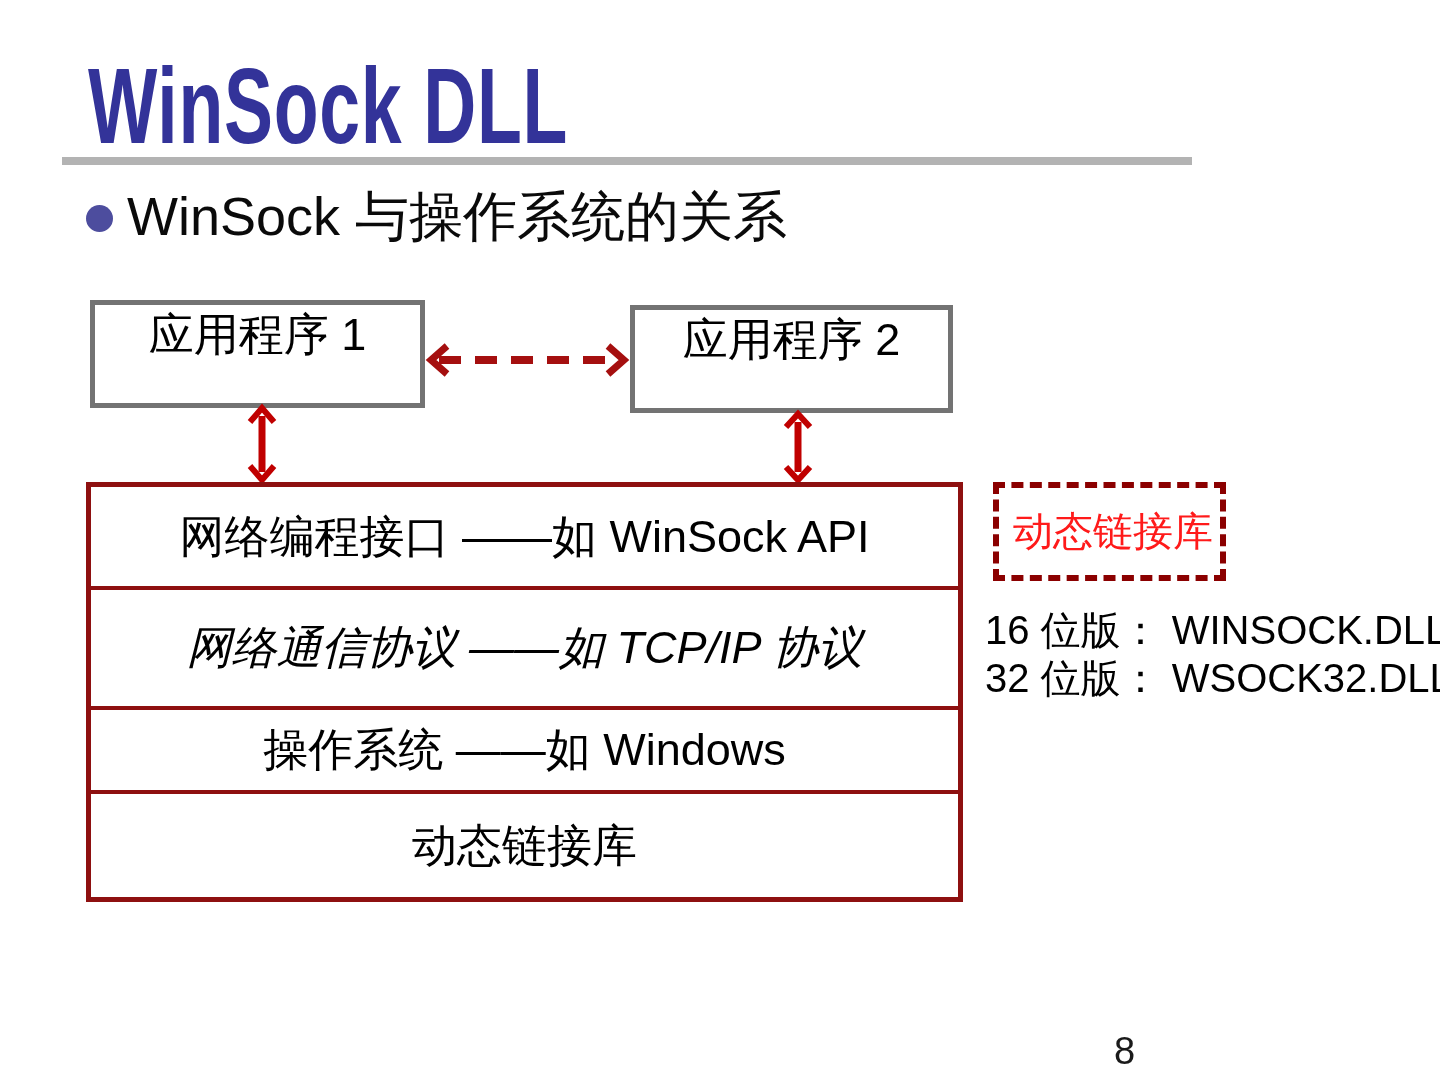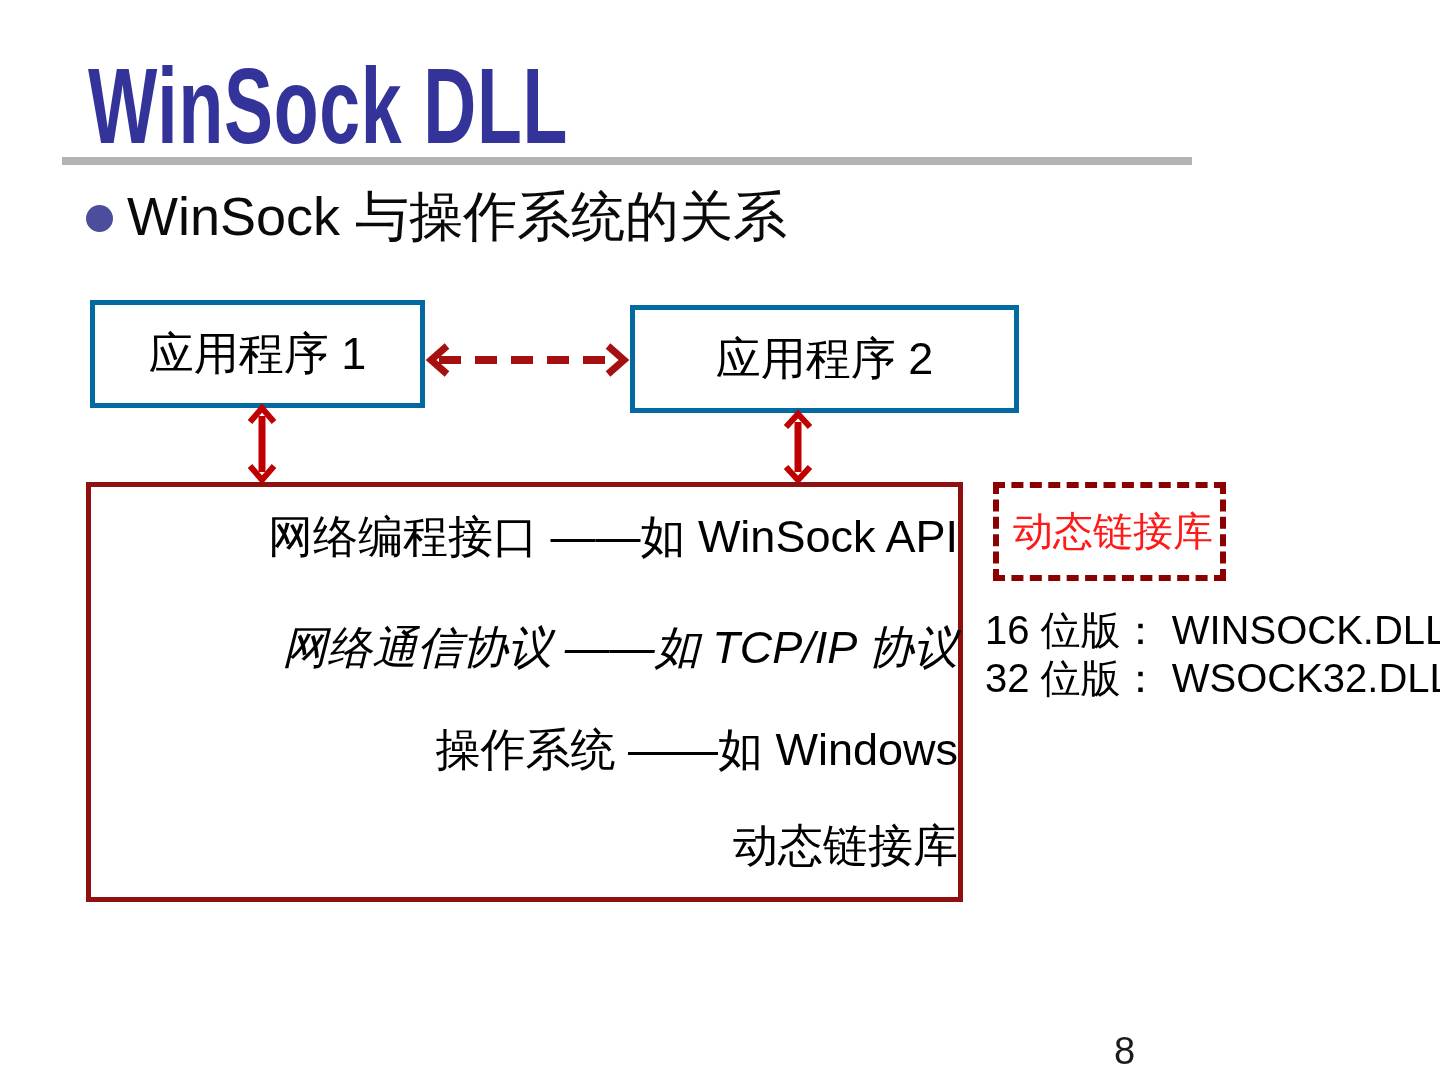--- a/index.html
+++ b/index.html
@@ -23,33 +23,33 @@
   .bullet-dot {
     width: 27px; height: 27px; border-radius: 50%;
     background: #4d4d9e; margin-top: 22px; flex: 0 0 auto;
   }
   .bullet-text {
     margin-left: 14px; font-size: 54px; color: #0a0a0a;
     line-height: 1.25; white-space: nowrap;
   }
 
   .app-box {
-    position: absolute; border: 5px solid #0369a1; background: #ffffff;
-    display: flex; align-items: center; justify-content: center;
+    position: absolute; border: 5px solid #737373; background: #ffffff;
+    display: flex; align-items: flex-start; justify-content: center;
     font-size: 45px; color: #000; white-space: nowrap;
   }
   .app-box-1 { left: 90px; top: 300px; width: 335px; height: 108px; }
-  .app-box-2 { left: 630px; top: 305px; width: 389px; height: 108px; }
+  .app-box-2 { left: 630px; top: 305px; width: 323px; height: 108px; }
 
   .arrow-svg { position: absolute; overflow: visible; }
 
   .stack {
     position: absolute; left: 86px; top: 482px; width: 877px; height: 420px;
     border: 5px solid #8e1010; background: #ffffff;
-    display: flex; flex-direction: column; align-items: flex-end;
+    display: flex; flex-direction: column;
   }
   .stack-row {
     display: flex; align-items: center; justify-content: center;
     font-size: 45px; color: #000; white-space: nowrap;
   }
   .stack-divider { height: 4px; background: #8e1010; flex: 0 0 auto; }
   .row-1 { height: 99px; }
   .row-2 { height: 116px; font-style: italic; }
   .row-3 { height: 80px; }
   .row-4 { flex: 1 1 auto; }

